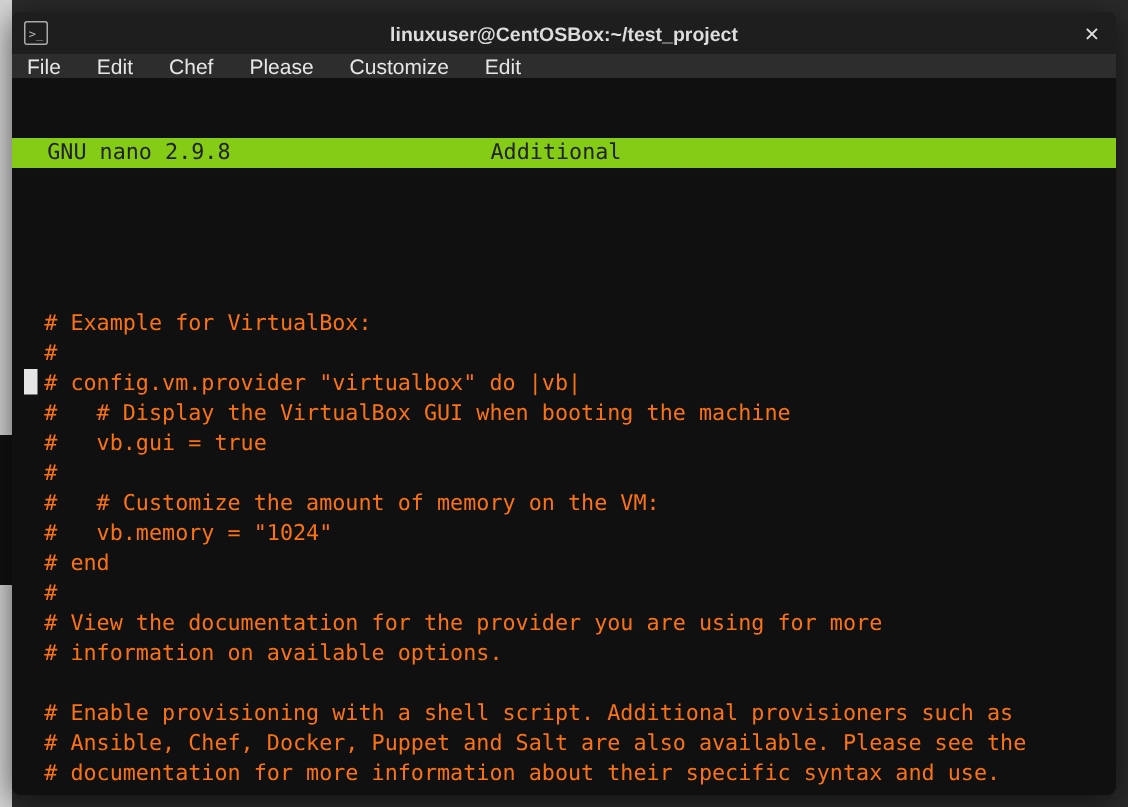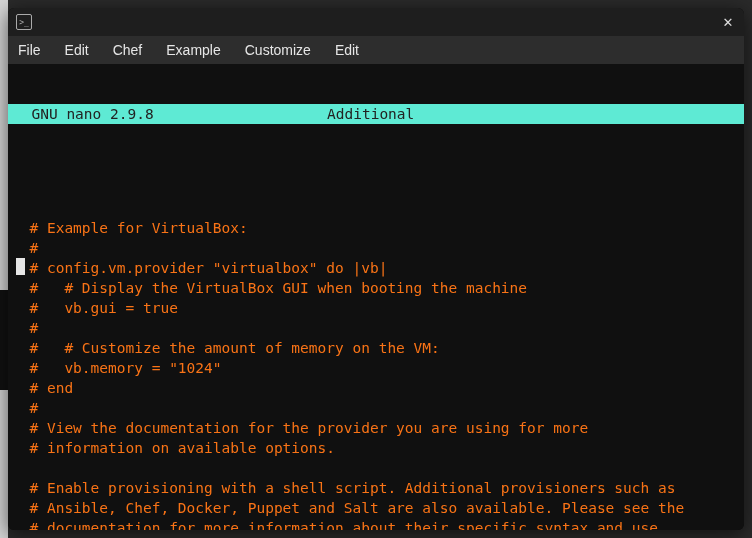--- a/index.html
+++ b/index.html
@@ -72,21 +72,21 @@
   right: 6px;
   width: 20px; height: 20px;
   display: flex;
   align-items: center;
   justify-content: center;
   color: #ddd;
   font-size: 13px;
   cursor: pointer;
 }
 .menubar {
-  height: 28px;
+  height: 16px;
   background: #2d2d2d;
   color: #e6e6e6;
   display: flex;
   align-items: center;
   padding: 0 6px;
   gap: 16px;
   font-family: sans-serif;
   font-size: 14px;
 }
 .menu-item {
@@ -98,21 +98,21 @@
   background: #101010;
   color: #ccc;
   line-height: 1.38;
   font-size: 14.5px;
   padding: 0;
   white-space: pre;
   overflow: hidden;
   position: relative;
 }
 .statusline {
-  background: #5eead4;
+  background: #84cc16;
   color: #222;
   padding: 0 4px;
   display: flex;
 }
 .statusline .sl-left { width: 315px; padding-left: 2px; }
 .statusline .sl-file { }
 .content {
   padding: 0 4px;
   color: #f97316;
 }
@@ -134,28 +134,29 @@
 <body>
 
 <div class="stray-left">
   <div class="sl-top"></div>
   <div class="sl-mid"></div>
 </div>
 
 <div class="window">
   <div class="titlebar">
     <span class="ticon"></span>
+    <span class="ttitle">linuxuser@CentOSBox:~/test_project</span>
     <span class="tclose">✕</span>
   </div>
 
   <div class="menubar">
     <span class="menu-item">File</span>
     <span class="menu-item">Edit</span>
     <span class="menu-item">Chef</span>
-    <span class="menu-item">Example</span>
+    <span class="menu-item">Please</span>
     <span class="menu-item">Customize</span>
     <span class="menu-item">Edit</span>
   </div>
 
   <div class="term">
     <div class="statusline">
       <span class="sl-left">  GNU nano 2.9.8</span>
       <span class="sl-file">Additional</span>
     </div>
     <div style="height:14px"></div>

